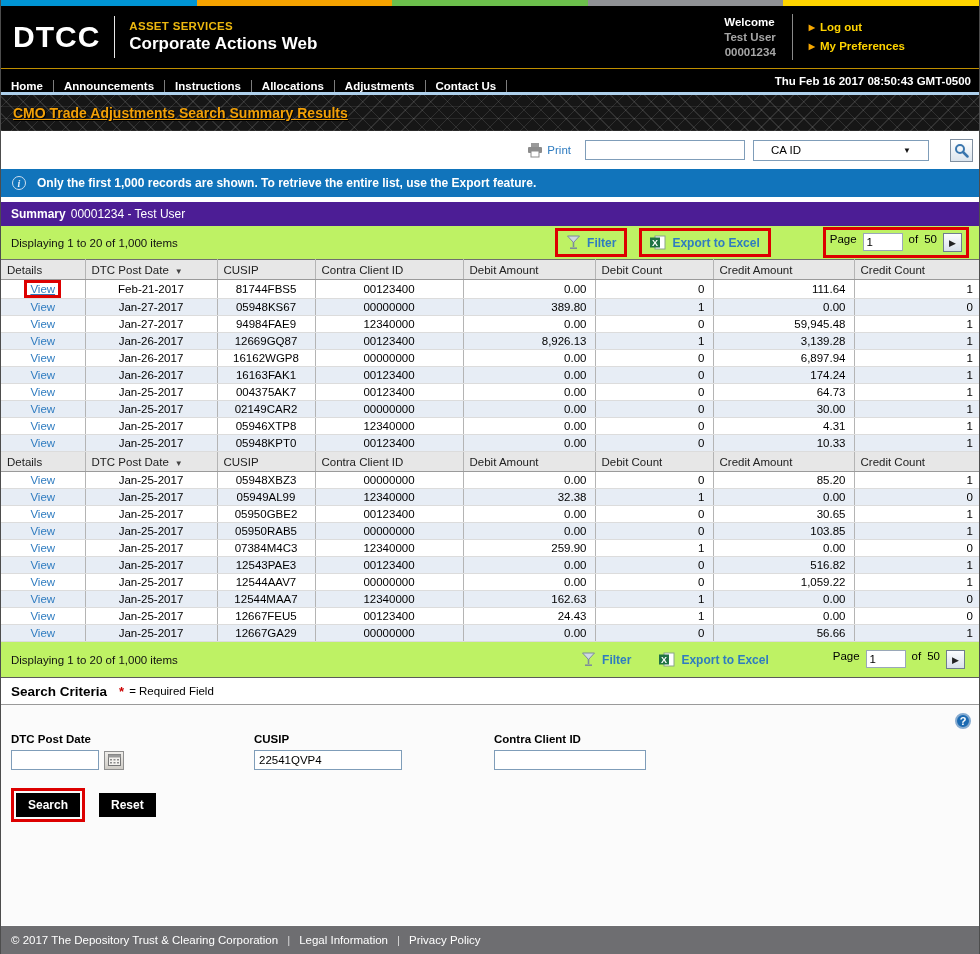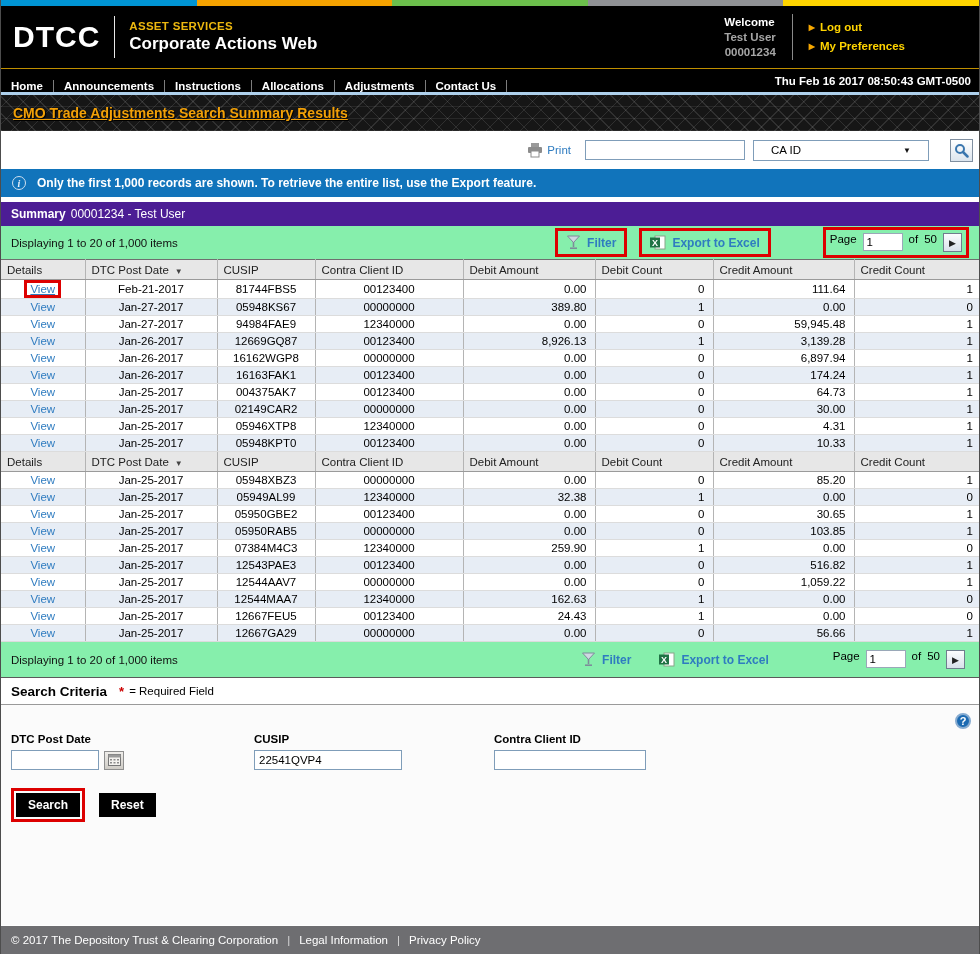--- a/index.html
+++ b/index.html
@@ -57,21 +57,21 @@
   .info-bar { height:28px; background:#1174bb; color:#fff; display:flex; align-items:center; font-size:12px; font-weight:bold; padding:0 11px; gap:11px; }
   .info-icon { width:14px; height:14px; min-width:14px; border-radius:50%; border:1px solid #cfe0ef; color:#e8f1fa; font-size:10px; font-style:italic; display:flex; align-items:center; justify-content:center; font-family:"Liberation Serif", serif; font-weight:bold; }
 
   .gap-white { height:5px; background:#fff; }
 
   
   .summary-bar { height:24px; background:#4c1d95; color:#fff; display:flex; align-items:center; font-size:12px; padding:0 10px; gap:5px; }
   .summary-bar .lbl { font-weight:bold; }
 
   
-  .toolbar { height:33px; background:#86efac; display:flex; align-items:center; font-size:11.5px; color:#111; padding:0 10px; }
+  .toolbar { height:33px; background:#bef264; display:flex; align-items:center; font-size:11.5px; color:#111; padding:0 10px; }
   .toolbar.bottom { height:35px; }
   .toolbar .right { margin-left:auto; display:flex; align-items:center; gap:12px; }
   .tool-link { display:flex; align-items:center; gap:6px; color:#2f7cc0; font-weight:bold; font-size:12px; cursor:pointer; padding:4px 8px; }
   .page-group { display:flex; align-items:flex-start; gap:6px; padding:3px 4px; color:#000; }
   .page-input { width:40px; height:18px; border:1px solid #9aa8b8; font-size:11.5px; padding:0 3px; font-family:inherit; }
   .page-next { width:19px; height:19px; border:1px solid #6f7d8d; background:linear-gradient(#fcfdfe,#d8e0ea); display:flex; align-items:center; justify-content:center; font-size:9px; color:#222; cursor:pointer; }
   .annot { border:3px solid #dd0000 !important; }
   .toolbar .spacer28 { width:28px; }
 
   

